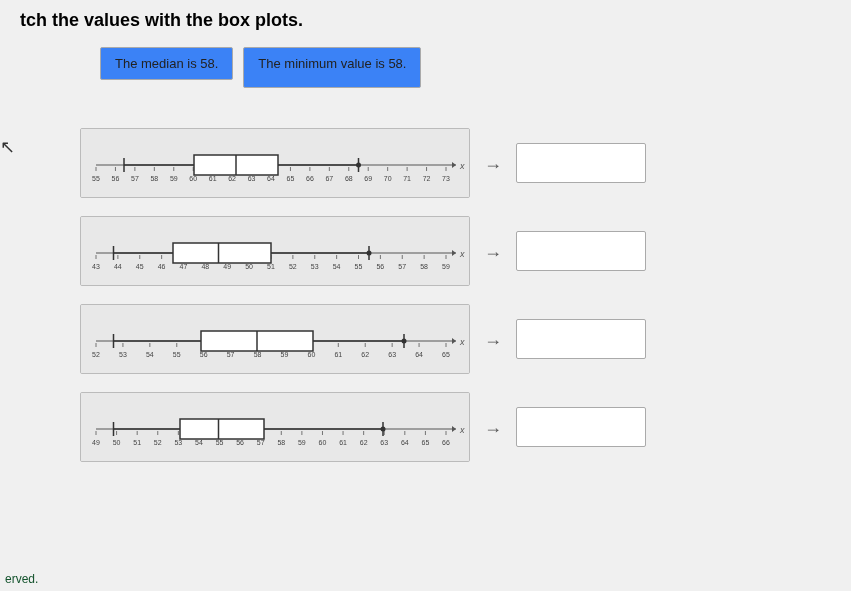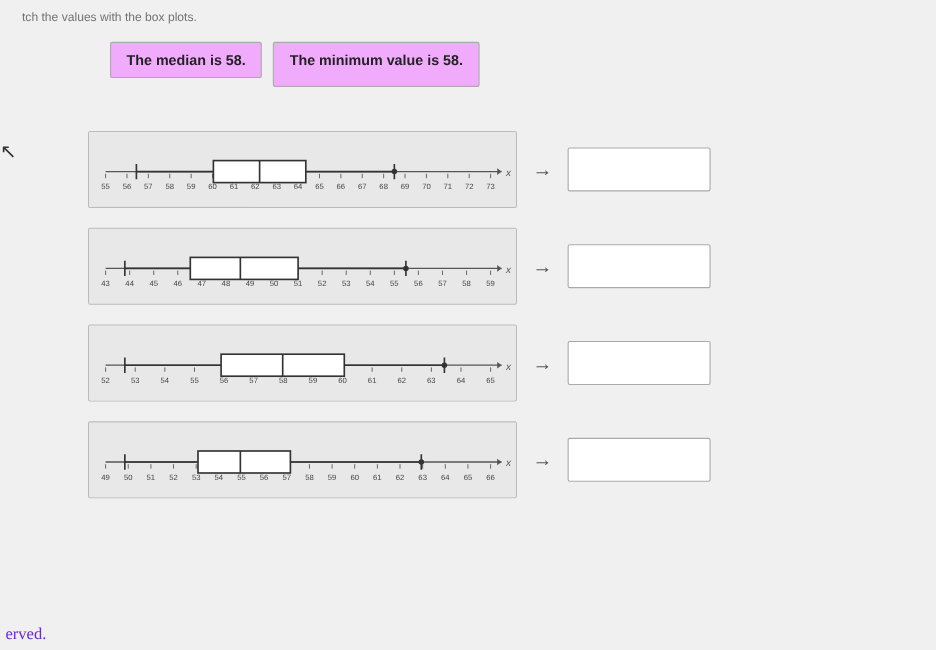--- a/index.html
+++ b/index.html
@@ -4,39 +4,39 @@
   <style>
     * { box-sizing: border-box; margin: 0; padding: 0; }
     body {
       font-family: Arial, sans-serif;
       background: #f0f0f0;
       font-size: 13px;
       color: #222;
       padding: 10px 20px;
     }
     .intro-text {
-      font-size: 11px;
+      font-size: 18px;
       margin-bottom: 16px;
-      color: #737373;
+      color: #000000;
+      font-weight: bold;
     }
     .labels-area {
       display: flex;
       flex-wrap: wrap;
       gap: 10px;
       margin-bottom: 18px;
       margin-left: 80px;
     }
     .label-box {
       border: 1.5px solid #aaa;
       border-radius: 2px;
       padding: 8px 14px;
-      background: #f0abfc;
+      background: #3b82f6;
       font-size: 13px;
       white-space: nowrap;
-      font-weight: bold;
     }
     .plots-area {
       display: flex;
       flex-direction: column;
       gap: 18px;
       margin-left: 60px;
     }
     .plot-row {
       display: flex;
       align-items: center;
@@ -337,13 +337,13 @@
       <line x1="302" y1="29" x2="302" y2="43" stroke="#333" stroke-width="1.5"></line>
 
       <circle cx="302" cy="36" r="2.5" fill="#333"></circle>
     </svg>
   </div>
       <div class="arrow-right">→</div>
       <div class="answer-box"></div>
     </div>
   </div>
 
-<p style="position:fixed; bottom:5px; left:5px; font-size:15px; color:#6d28d9;font-family:Liberation Serif, serif;">erved.</p>
+<p style="position:fixed; bottom:5px; left:5px; font-size:12px; color:#14532d;">erved.</p>
 
 </body></html>

